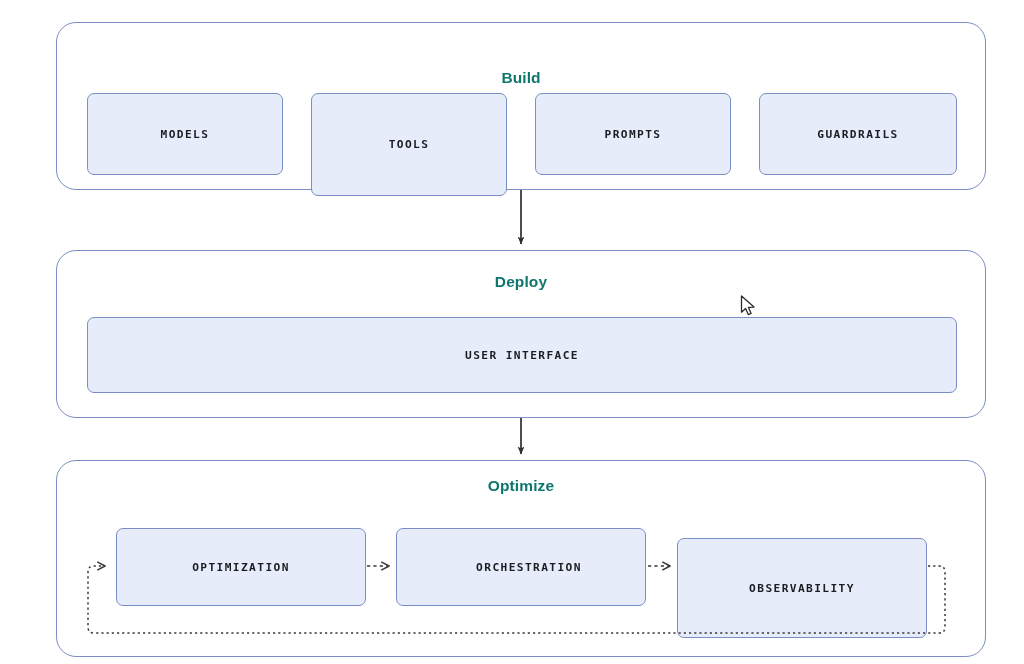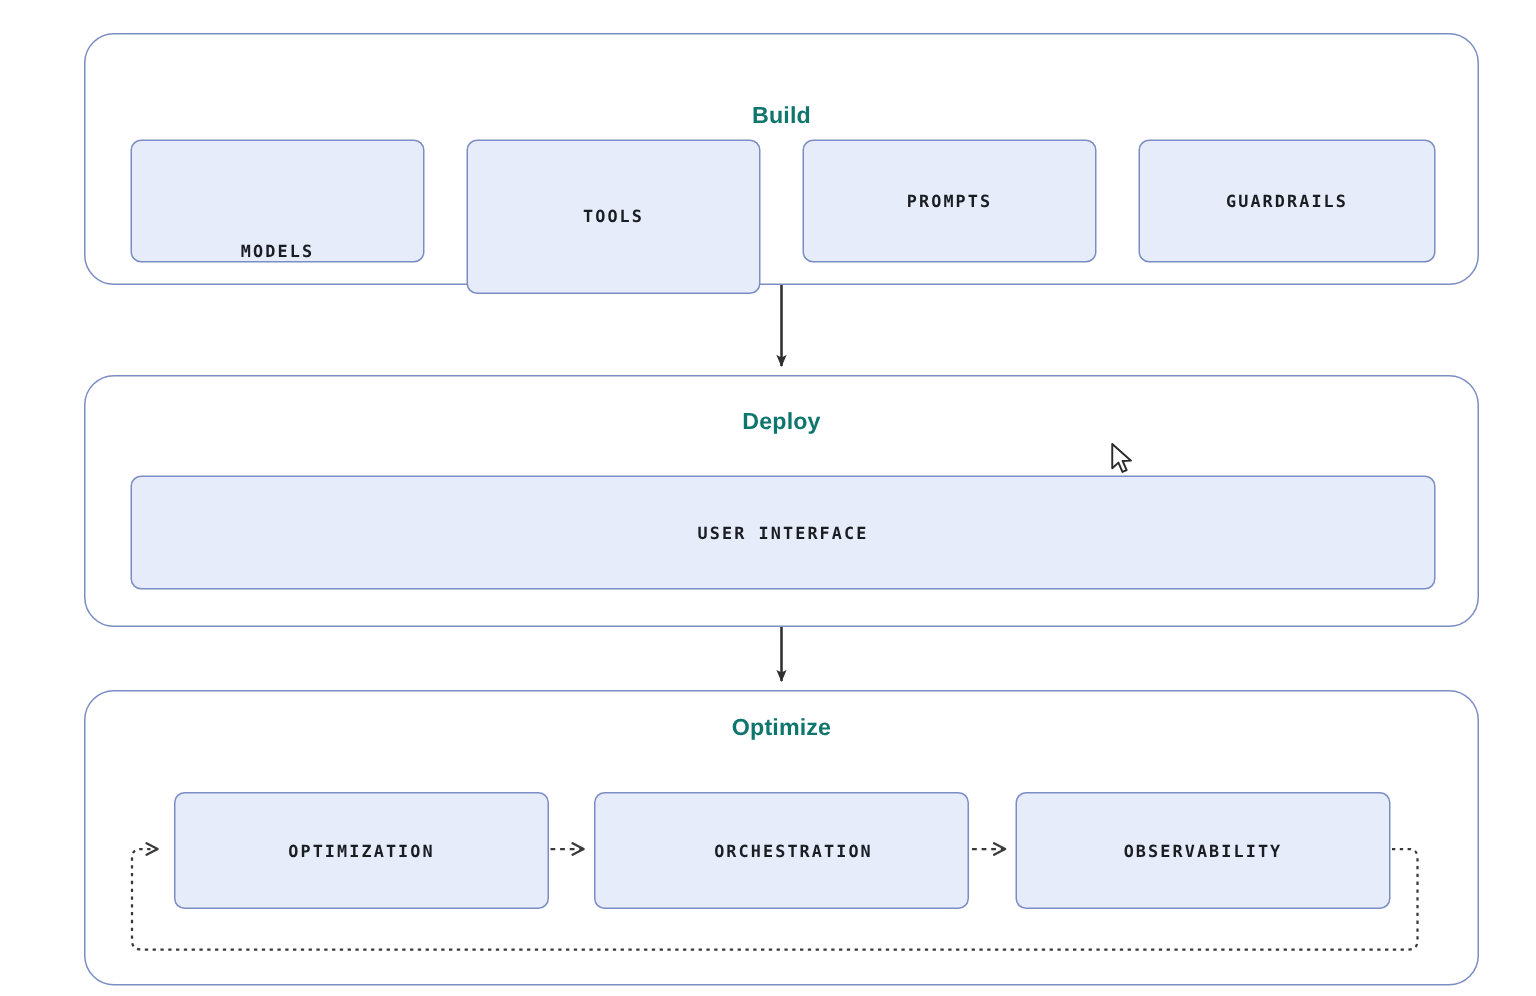--- a/index.html
+++ b/index.html
@@ -81,21 +81,21 @@
   }
 </style>
 </head>
 <body>
 
 <div id="stage">
 
   <div class="stage-box" style="left:56px; top:22px; width:930px; height:168px;">
     <div class="stage-title" style="top:46px;">Build</div>
 
-    <div class="node" style="left:30px; top:70px; width:196px; height:82px;align-items:flex-end;">
+    <div class="node" style="left:30px; top:70px; width:196px; height:82px;">
       <span class="node-label">MODELS</span>
     </div>
 
     <div class="node" style="left:254px; top:70px; width:196px; height:103px;">
       <span class="node-label">TOOLS</span>
     </div>
 
     <div class="node" style="left:702px; top:70px; width:198px; height:82px;">
       <span class="node-label">GUARDRAILS</span>
     </div>
@@ -117,21 +117,21 @@
     <div class="stage-title" style="top:16px;">Optimize</div>
 
     <div class="node" style="left:59px; top:67px; width:250px; height:78px;">
       <span class="node-label">OPTIMIZATION</span>
     </div>
 
     <div class="node" style="left:339px; top:67px; width:250px; height:78px;padding-left:16px;">
       <span class="node-label">ORCHESTRATION</span>
     </div>
 
-    <div class="node" style="left:620px; top:67px; width:250px; height:78px;">
+    <div class="node" style="left:620px; top:77px; width:250px; height:100px;">
       <span class="node-label">OBSERVABILITY</span>
     </div>
   </div>
 
   <svg id="connectors" viewBox="0 0 1024 664" width="1024" height="664">
     <defs>
       <marker id="arrowSolid" markerWidth="9" markerHeight="9" refX="7.4" refY="4" orient="auto" markerUnits="userSpaceOnUse">
         <path d="M0,0.6 L8,4 L0,7.4 L1.8,4 Z" fill="#2f2f2f"></path>
       </marker>
       <marker id="arrowOpen" markerWidth="10" markerHeight="10" refX="8.5" refY="5" orient="auto" markerUnits="userSpaceOnUse">

